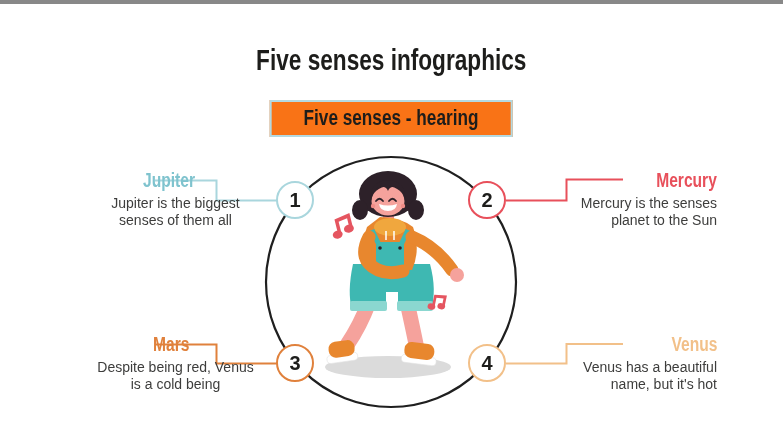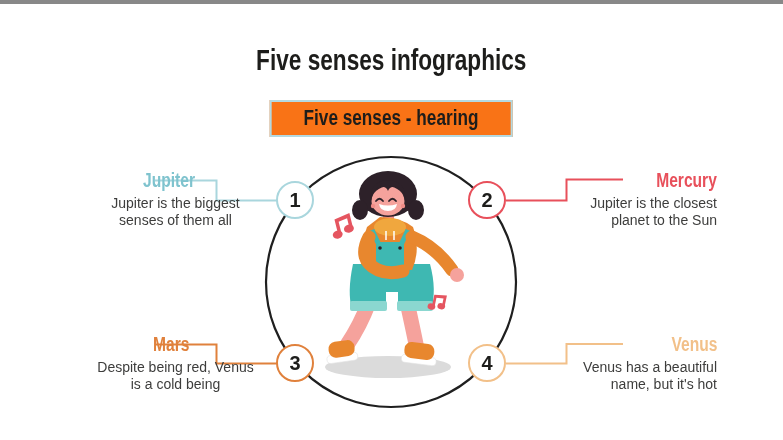--- a/index.html
+++ b/index.html
@@ -125,21 +125,21 @@
     <span class="callout-title" style="color: rgb(127, 195, 206);">Jupiter</span>
     <div class="callout-desc">
       <div>Jupiter is the biggest</div>
       <div>senses of them all</div>
     </div>
   </div>
 
   <div class="callout right top">
     <span class="callout-title" style="color: rgb(232, 80, 91);">Mercury</span>
     <div class="callout-desc">
-      <div>Jupiter is the closest</div>
+      <div>Mercury is the senses</div>
       <div>planet to the Sun</div>
     </div>
   </div>
 
   <div class="callout left bottom">
     <span class="callout-title" style="color: rgb(224, 129, 60);">Mars</span>
     <div class="callout-desc">
       <div>Despite being red, Venus</div>
       <div>is a cold being</div>
     </div>

